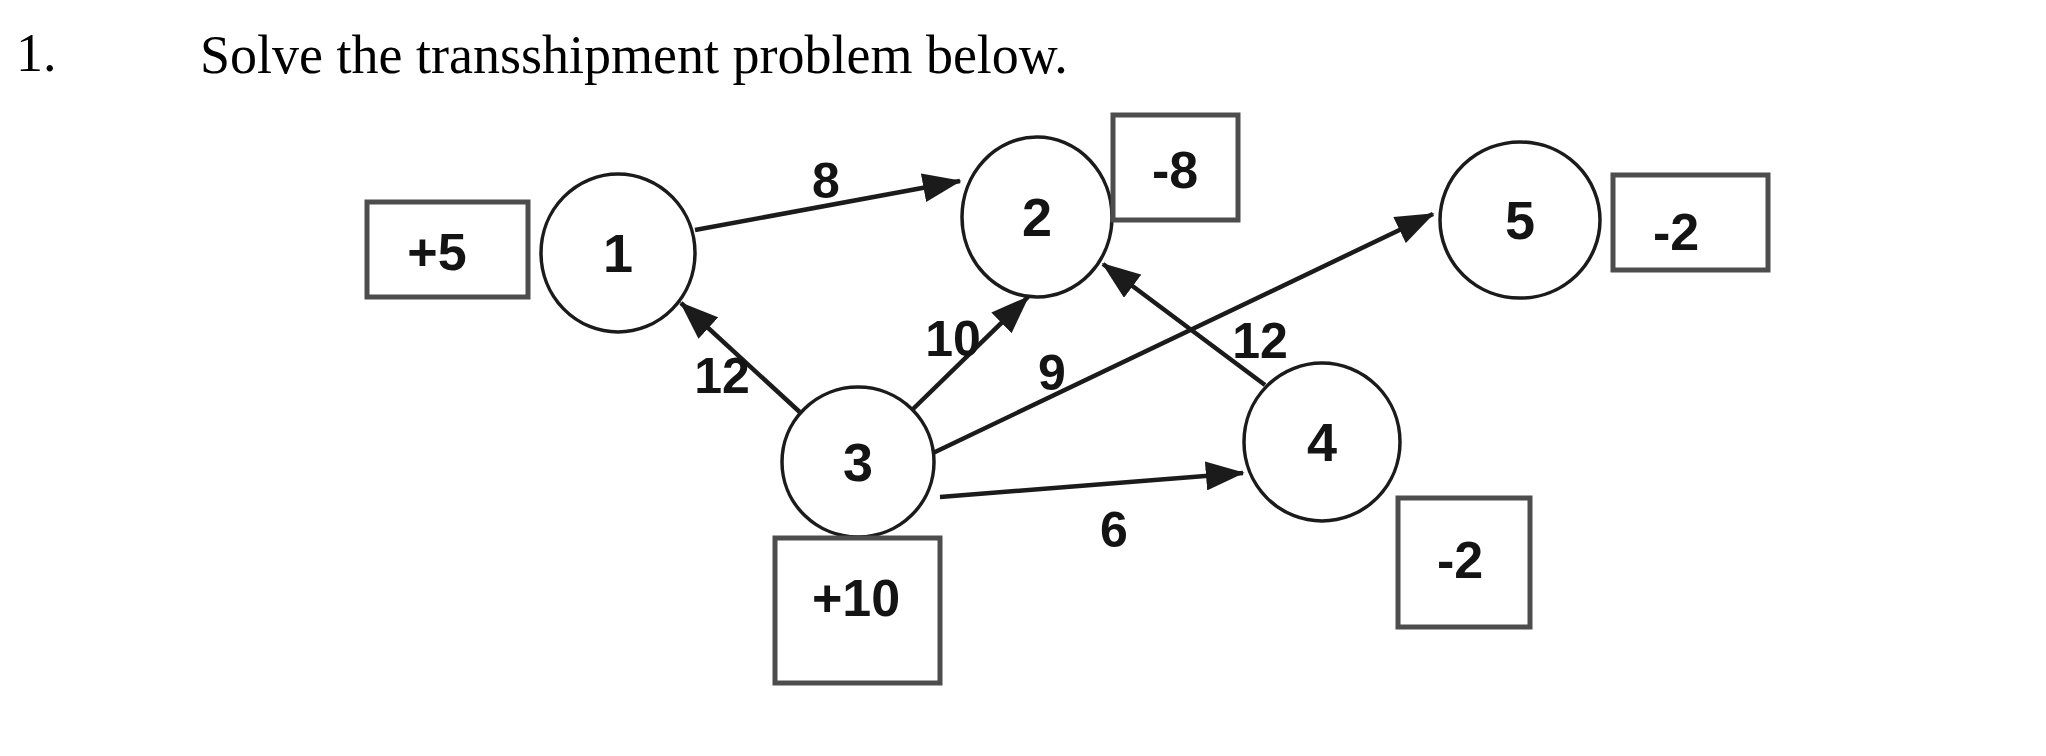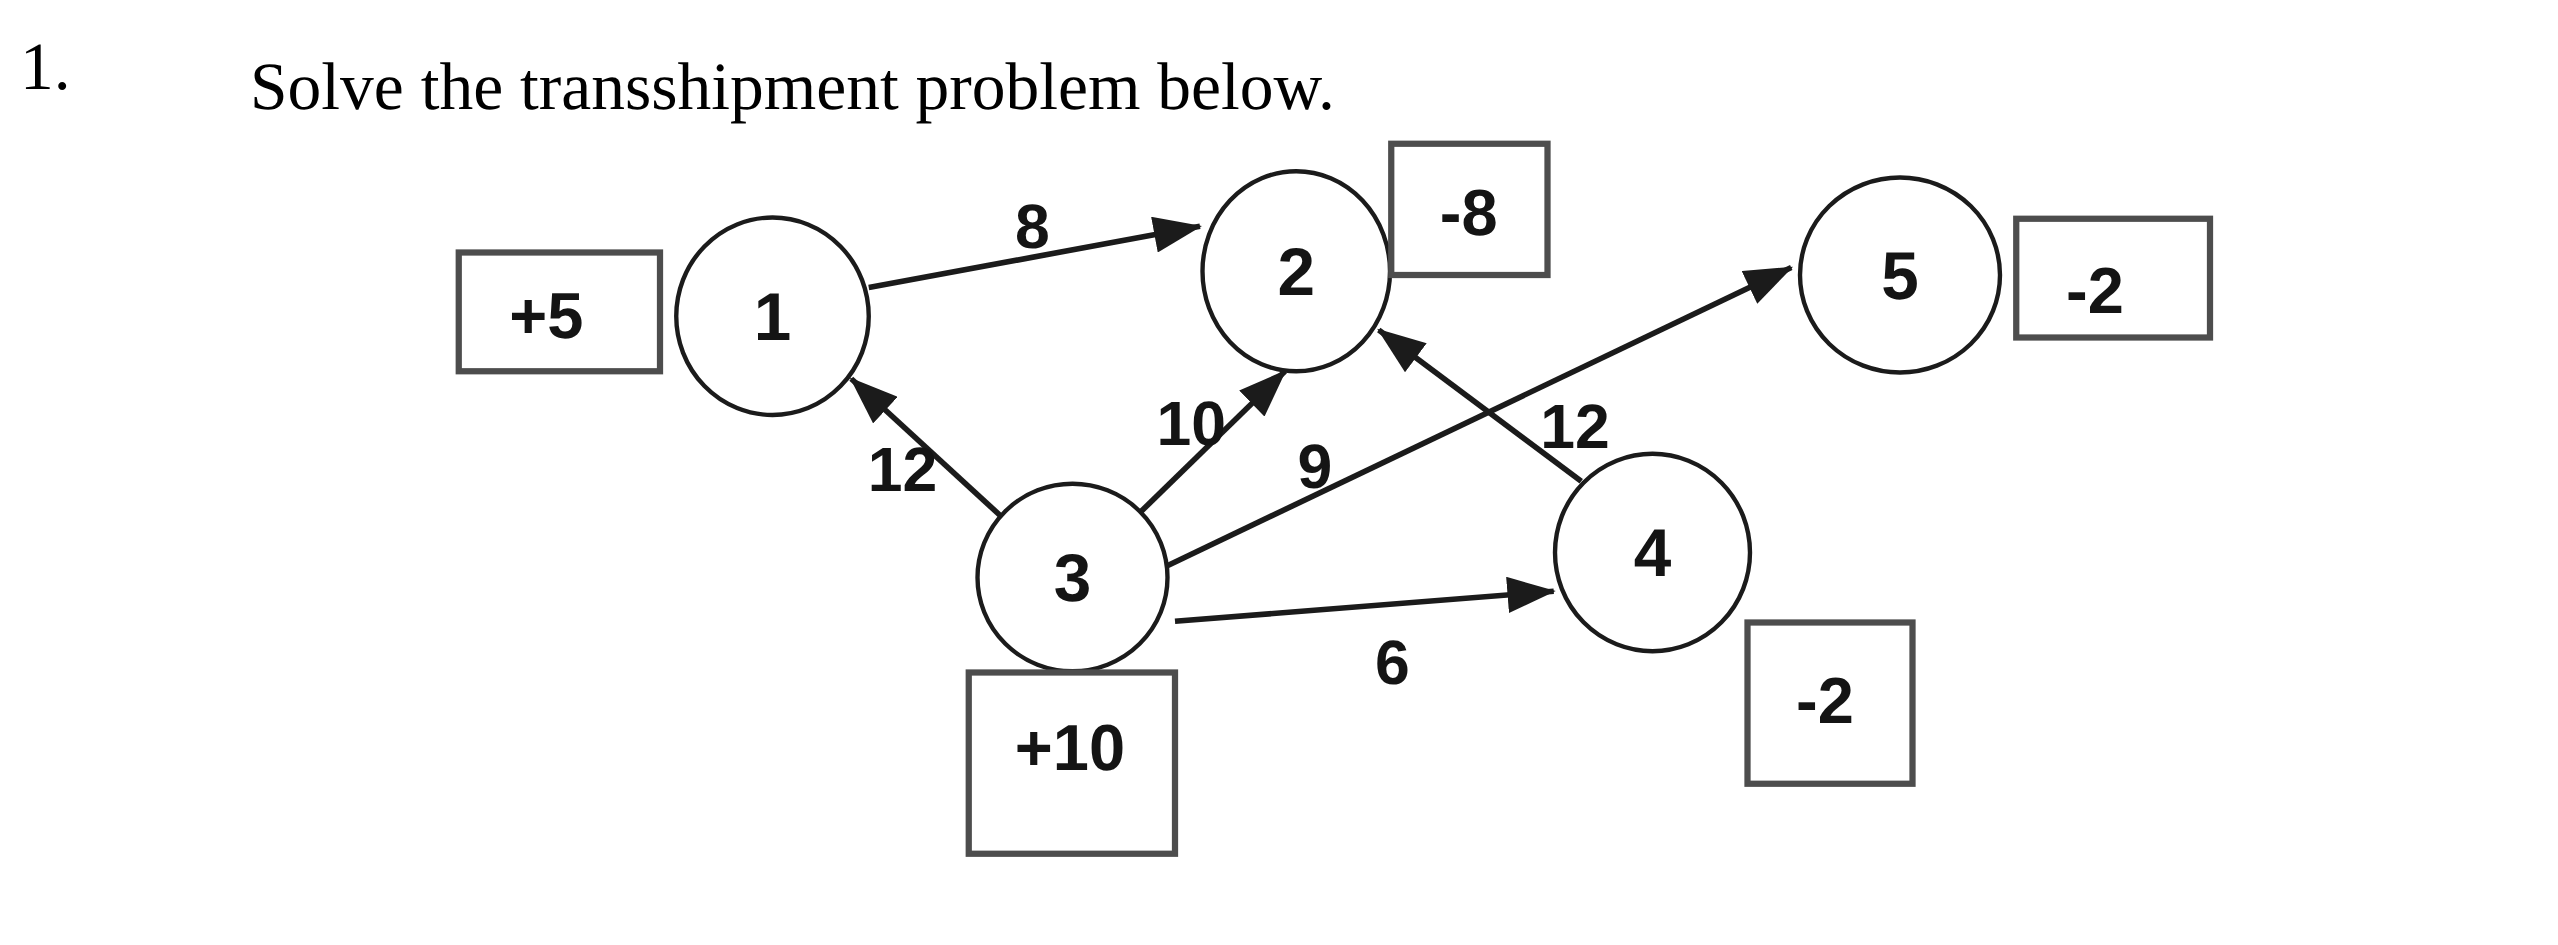--- a/index.html
+++ b/index.html
@@ -16,21 +16,21 @@
     top: 22px;
     left: 0;
     width: 100%;
     height: 70px;
     color: #000000;
     font-size: 54px;
     font-family: "Liberation Serif", serif;
     white-space: nowrap;
   }
   .title-number { position: absolute; left: 16px; top: 0; }
-  .title-text   { position: absolute; left: 200px; top: 16px; }
+  .title-text   { position: absolute; left: 200px; top: 2px; }
   svg.network { position: absolute; left: 0; top: 0; }
   .nlabel {
     font-family: "Liberation Sans", sans-serif;
     font-weight: 700;
     font-size: 54px;
   }
   .elabel {
     font-family: "Liberation Sans", sans-serif;
     font-weight: 700;
     font-size: 50px;

